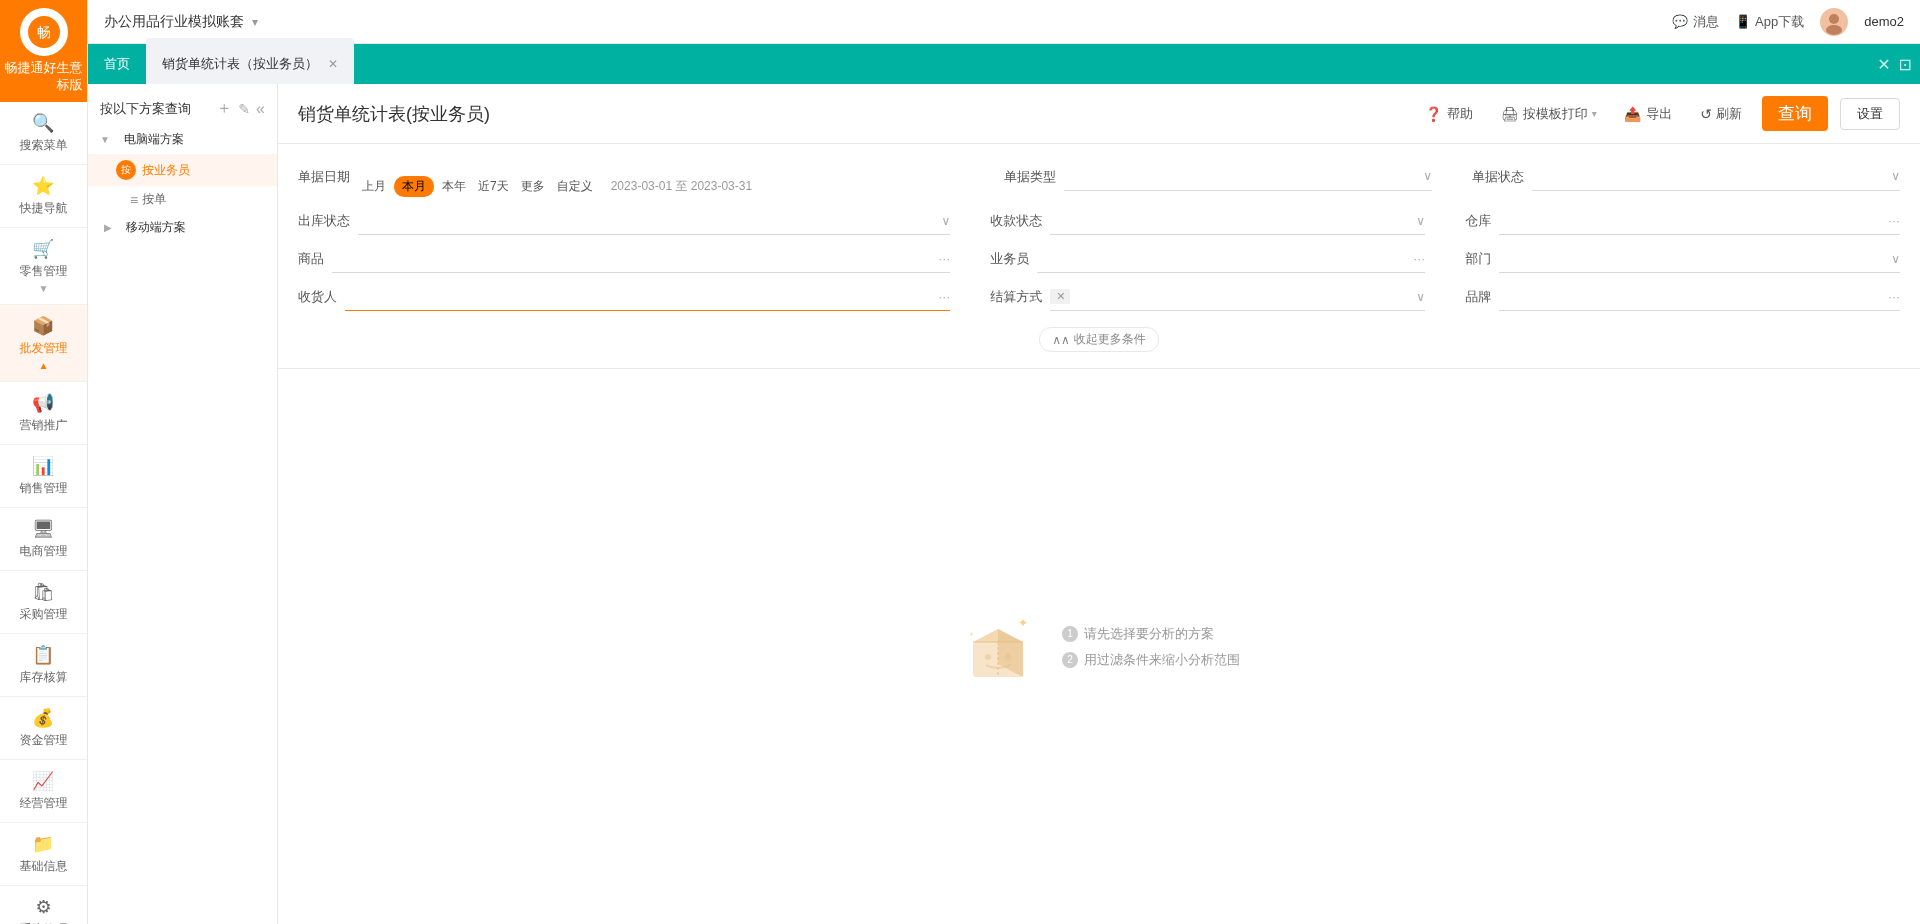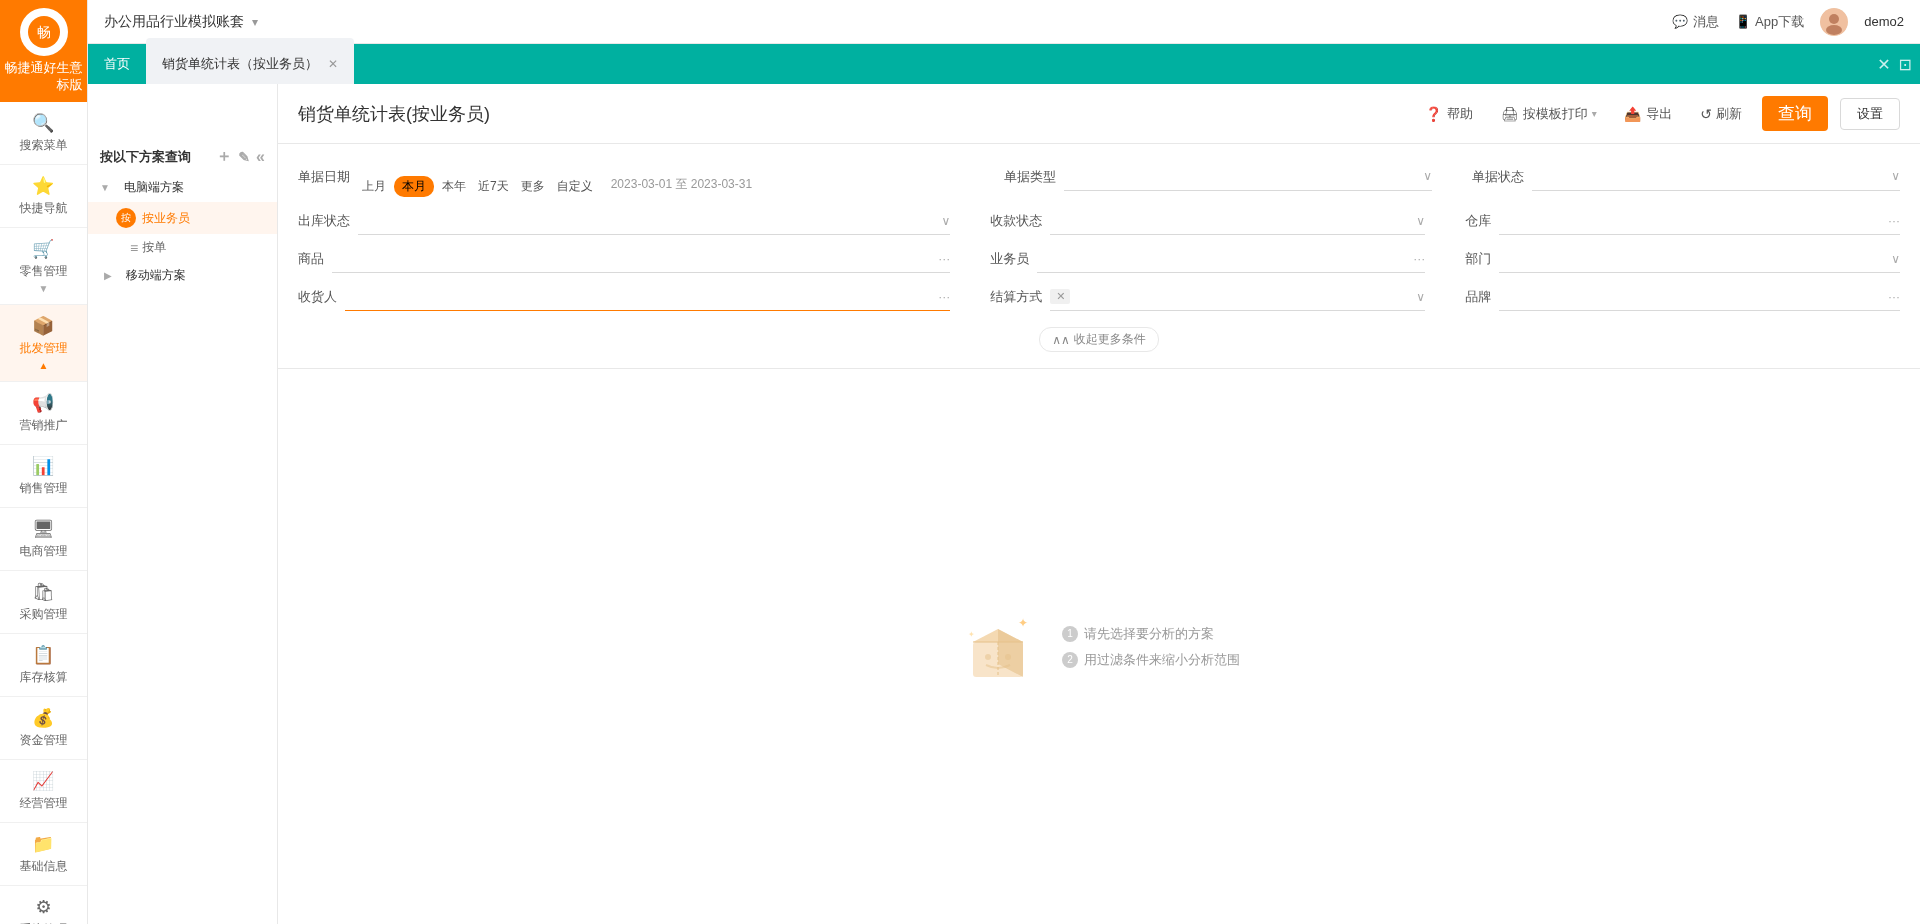--- a/index.html
+++ b/index.html
@@ -36,21 +36,21 @@
     .tab-item.active { background: #f0f2f5; color: #333; border-radius: 4px 4px 0 0; }
     .tab-close { font-size: 12px; color: #999; cursor: pointer; margin-left: 4px; }
     .tab-bar-actions { margin-left: auto; display: flex; align-items: center; padding-right: 8px; gap: 8px; }
     .tab-bar-action { color: rgba(255,255,255,0.8); cursor: pointer; font-size: 16px; }
 
     
     .content { flex: 1; display: flex; overflow: hidden; background: #f0f2f5; }
 
     
     .left-panel { width: 190px; background: #fff; border-right: 1px solid #e8e8e8; flex-shrink: 0; padding: 8px 0; overflow-y: auto; }
-    .left-panel-header { display: flex; align-items: center; justify-content: space-between; padding: 6px 12px; font-size: 13px; color: #333; font-weight: 700; margin-top: 48px; }
+    .left-panel-header { display: flex; align-items: center; justify-content: space-between; padding: 6px 12px; font-size: 13px; color: #333; font-weight: 400; }
     .left-panel-header-actions { display: flex; align-items: center; gap: 6px; color: #aaa; font-size: 16px; }
     .left-panel-header-actions span { cursor: pointer; }
     .plan-group { }
     .plan-group-header { display: flex; align-items: center; padding: 6px 12px; font-size: 12px; color: #555; cursor: pointer; gap: 4px; }
     .plan-group-label { font-size: 12px; color: #333; margin-left: 10px; }
     .plan-item { display: flex; align-items: center; padding: 6px 12px 6px 28px; font-size: 12px; color: #555; cursor: pointer; gap: 6px; }
     .plan-item.active { background: #fff5ee; color: #ff7a00; }
     .plan-item .item-icon { width: 20px; height: 20px; border-radius: 50%; background: #ff7a00; display: flex; align-items: center; justify-content: center; color: #fff; font-size: 10px; flex-shrink: 0; }
     .plan-sub-item { display: flex; align-items: center; padding: 5px 12px 5px 42px; font-size: 12px; color: #666; cursor: pointer; gap: 4px; }
     .plan-sub-item .sub-icon { color: #999; font-size: 14px; }
@@ -75,21 +75,21 @@
     .filter-row { display: flex; align-items: center; margin-bottom: 10px; gap: 0; }
     .filter-row:last-child { margin-bottom: 0; }
     .filter-item { display: flex; align-items: center; flex: 1; min-width: 0; }
     .filter-label { font-size: 13px; color: #555; white-space: nowrap; margin-right: 8px; flex-shrink: 0; }
     .filter-control { flex: 1; display: flex; align-items: center; border-bottom: 1px solid #d9d9d9; padding: 4px 0; min-height: 28px; position: relative; }
     .filter-control.active { border-bottom-color: #ff7a00; }
     .filter-control .chevron { color: #aaa; font-size: 12px; margin-left: auto; cursor: pointer; }
     .filter-control .more { color: #aaa; font-size: 12px; margin-left: auto; cursor: pointer; }
     .filter-control-placeholder { font-size: 13px; color: #bbb; flex: 1; }
     .filter-divider { width: 40px; flex-shrink: 0; }
-    .date-filter { display: flex; gap: 6px; flex: 1; margin-top: 20px; }
+    .date-filter { display: flex; align-items: center; gap: 6px; flex: 1; margin-top: 20px; }
     .date-tabs { display: flex; align-items: center; gap: 4px; }
     .date-tab { font-size: 12px; color: #555; cursor: pointer; padding: 2px 4px; }
     .date-tab.active { background: #ff7a00; color: #000000; border-radius: 10px; padding: 2px 8px; }
     .date-range { font-size: 12px; color: #999; margin-left: 8px; }
     .tag-close { background: #f0f0f0; border-radius: 2px; padding: 1px 4px; font-size: 11px; display: flex; align-items: center; gap: 2px; }
     .tag-close .x { cursor: pointer; color: #999; }
     .collapse-row { display: flex; justify-content: center; padding: 6px 0 4px; }
     .collapse-btn { display: flex; align-items: center; gap: 4px; font-size: 12px; color: #888; cursor: pointer; padding: 3px 12px; border: 1px solid #e8e8e8; border-radius: 12px; background: #fff; }
 
     

